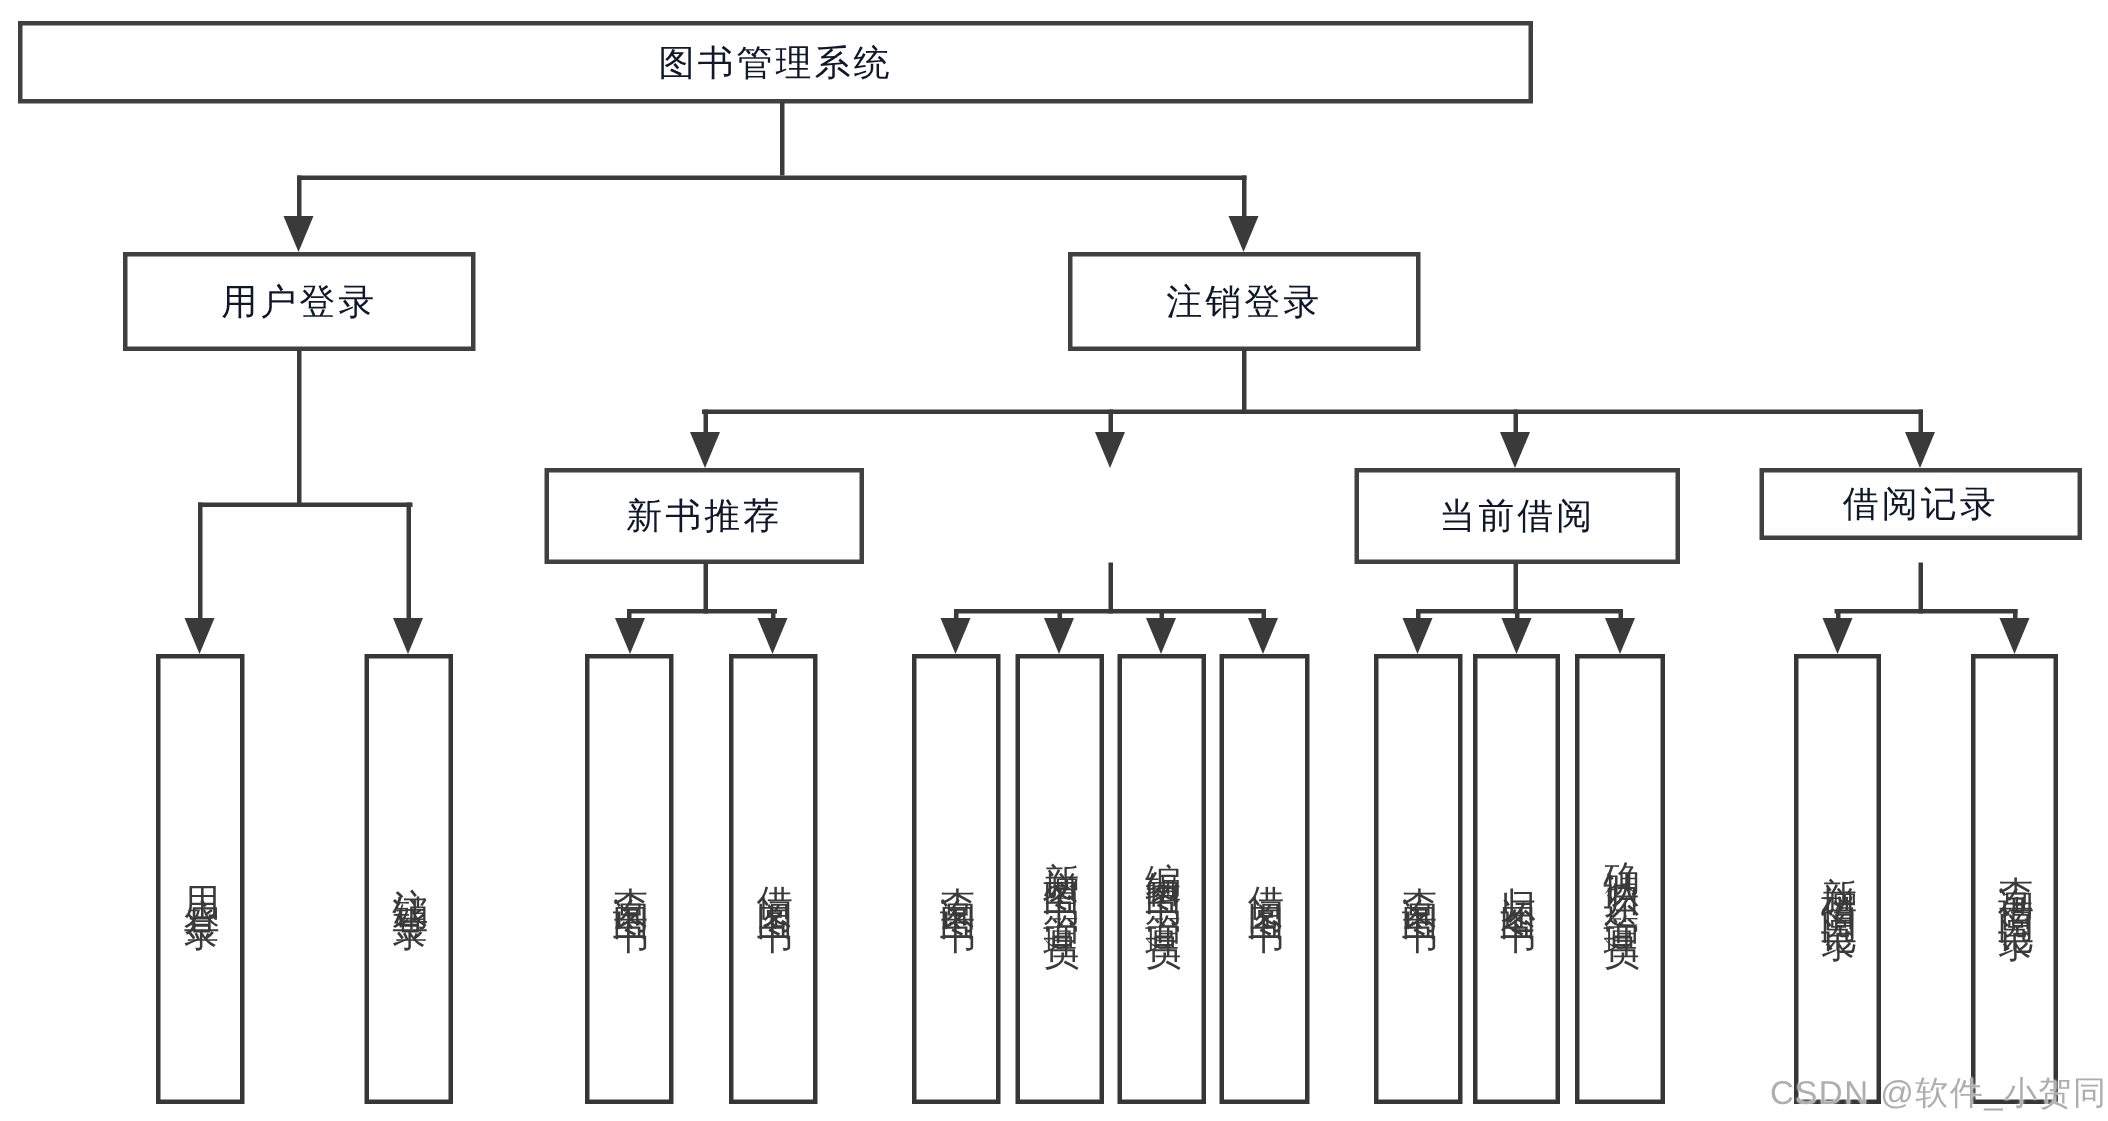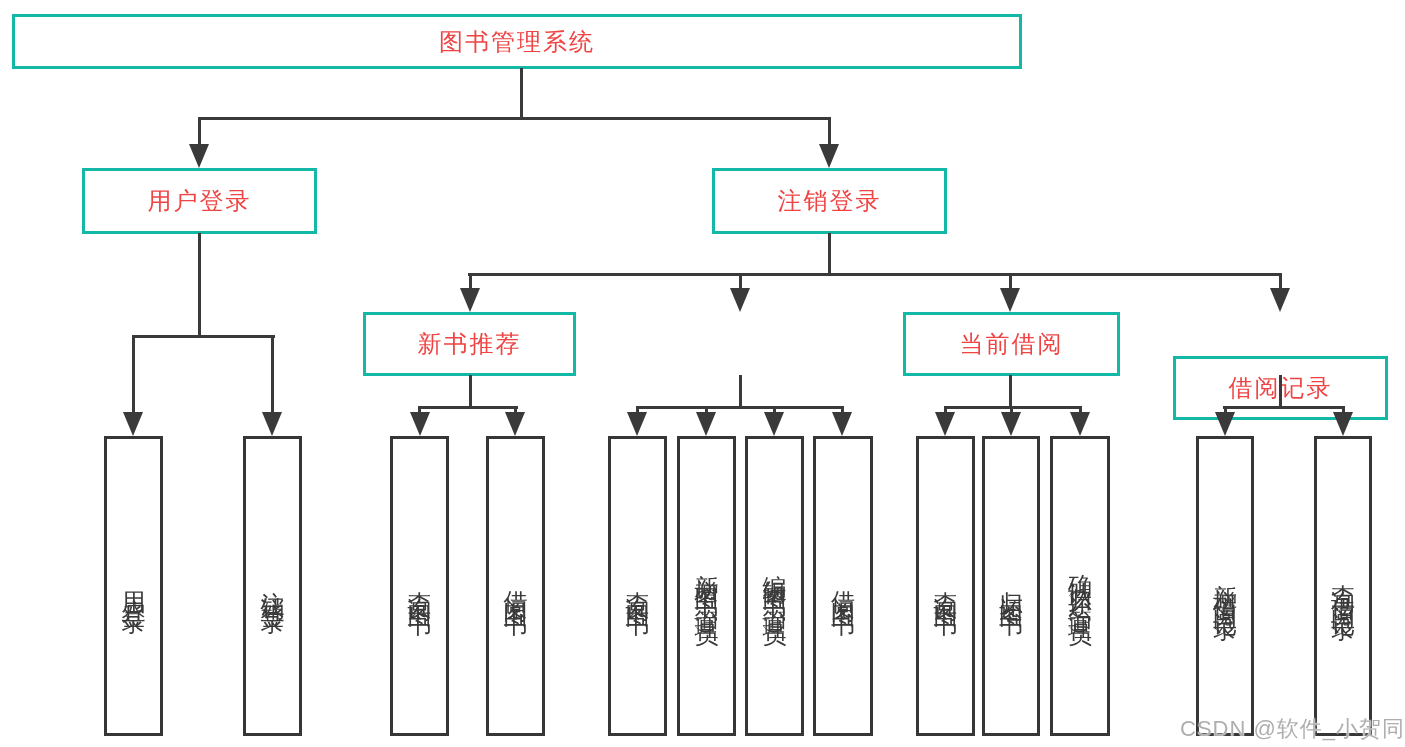--- a/index.html
+++ b/index.html
@@ -8,28 +8,28 @@
     width: 1405px;
     height: 747px;
     background: #ffffff;
     font-family: "Liberation Sans", sans-serif;
     color: #333333;
     overflow: hidden;
   }
   .box {
     position: absolute;
     box-sizing: border-box;
-    border: 3px solid #14b8a6;
+    border: 3px solid #404040;
     background: #ffffff;
     display: flex;
     align-items: center;
     justify-content: center;
     font-size: 24px;
     letter-spacing: 2px;
-    color: #ef4444;
+    color: #0f172a;
   }
   .vbox {
     position: absolute;
     box-sizing: border-box;
     border: 3px solid #363636;
     background: #ffffff;
     display: flex;
     align-items: center;
     justify-content: center;
   }
@@ -91,21 +91,21 @@
   <div class="arrowhead" style="left:460px; top:288px;"></div>
   <div class="vline" style="left:739px; top:273px; height:17px;"></div>
   <div class="arrowhead" style="left:730px; top:288px;"></div>
   <div class="vline" style="left:1009px; top:273px; height:17px;"></div>
   <div class="arrowhead" style="left:1000px; top:288px;"></div>
   <div class="vline" style="left:1279px; top:273px; height:17px;"></div>
   <div class="arrowhead" style="left:1270px; top:288px;"></div>
 
   <div class="box" style="left:363px; top:312px; width:213px; height:64px;">新书推荐</div>
   <div class="box" style="left:903px; top:312px; width:217px; height:64px;">当前借阅</div>
-  <div class="box" style="left:1173px; top:312px; width:215px; height:64px;margin-top:44px;">借阅记录</div>
+  <div class="box" style="left:1173px; top:312px; width:215px; height:48px;">借阅记录</div>
 
   <div class="vline" style="left:469px; top:375px; height:34px;"></div>
   <div class="hline" style="left:418px; top:406px; width:100px;"></div>
   <div class="vline" style="left:418px; top:406px; height:10px;"></div>
   <div class="arrowhead" style="left:410px; top:412px;"></div>
   <div class="vline" style="left:514px; top:406px; height:10px;"></div>
   <div class="arrowhead" style="left:505px; top:412px;"></div>
 
   <div class="vline" style="left:739px; top:375px; height:34px;"></div>
   <div class="hline" style="left:636px; top:406px; width:208px;"></div>

